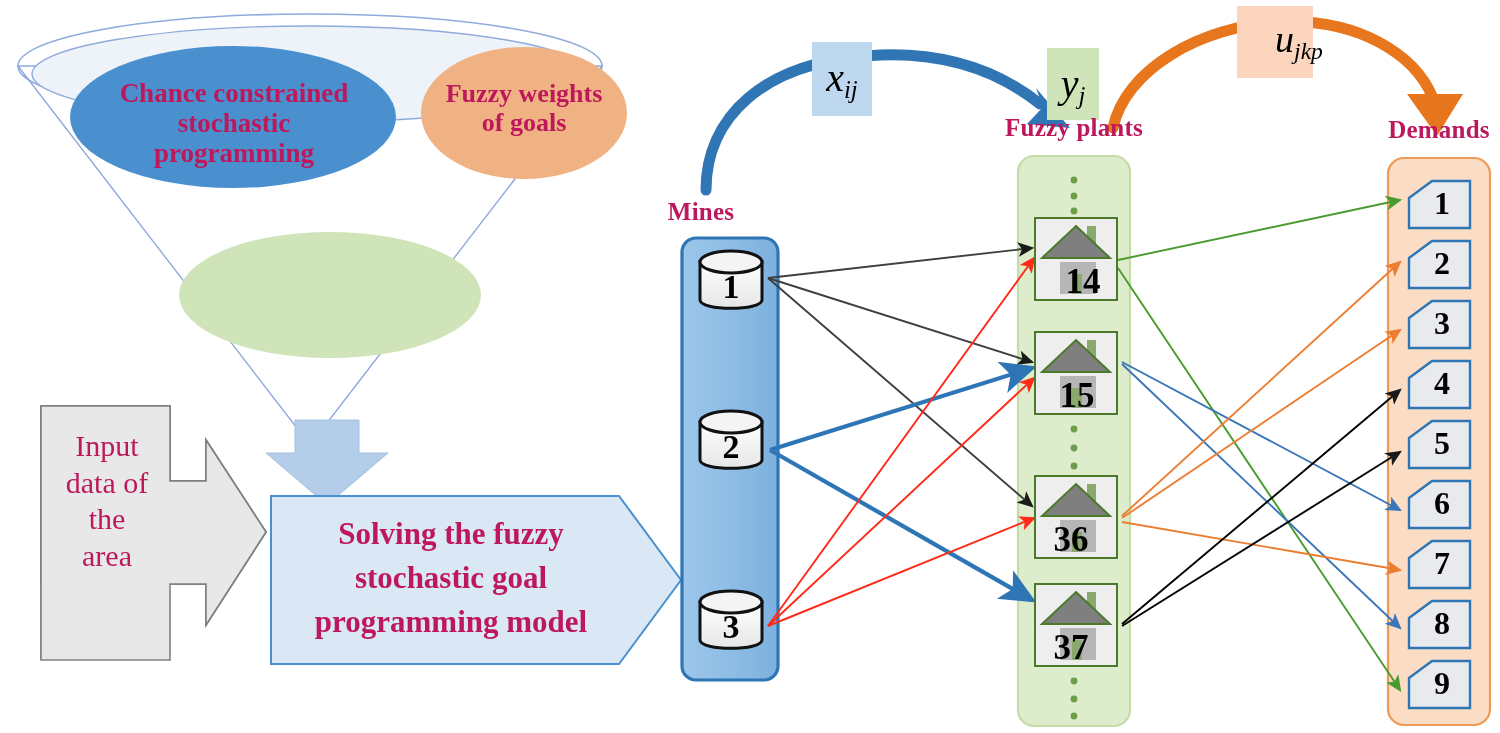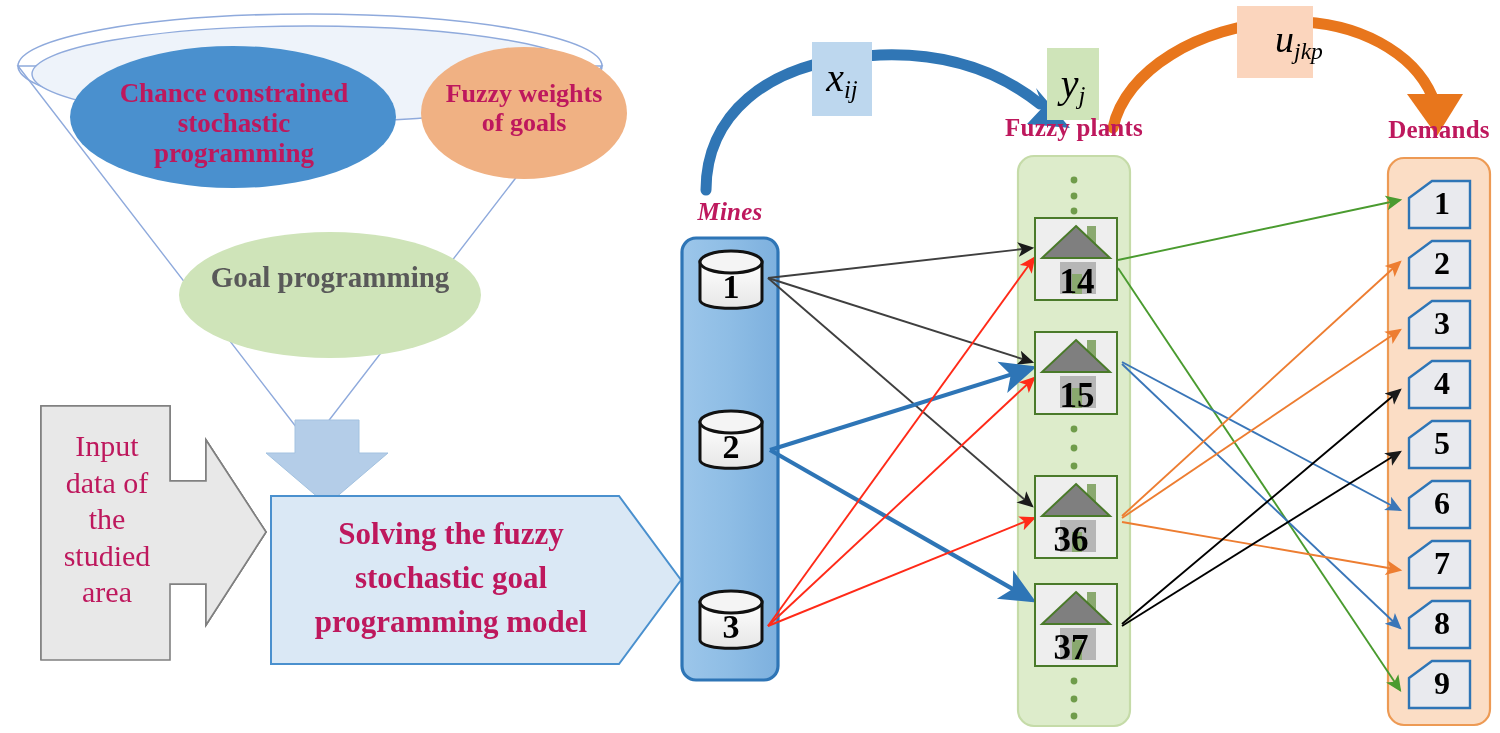--- a/index.html
+++ b/index.html
@@ -198,57 +198,53 @@
 </svg>
 
 <div class="txt bold" style="left:100px;top:78px;width:268px;font-size:27px;">
   <div>Chance constrained stochastic programming</div>
 </div>
 
 <div class="txt bold" style="left:444px;top:79px;width:160px;font-size:26px;">
   <div>Fuzzy weights of goals</div>
 </div>
 
-<div class="txt bold gray-txt" style="left:195px;top:261px;width:270px;font-size:29px;">
-  <div>Goal programming</div>
-</div>
 
 <div class="txt" style="left:44px;top:428px;width:126px;font-size:30px;line-height:1.22;">
   <div>Input</div>
   <div>data of</div>
   <div>the</div>
-  <div>studied</div>
   <div>area</div>
 </div>
 
 <div class="txt bold" style="left:281px;top:512px;width:340px;font-size:31px;line-height:1.42;">
   <div>Solving the fuzzy</div>
   <div>stochastic goal</div>
   <div>programming model</div>
 </div>
 
 <div class="txt varlbl" style="left:812px;top:56px;width:60px;font-size:40px;">
   <span>x</span><span class="sub">ij</span>
 </div>
 <div class="txt varlbl" style="left:1047px;top:62px;width:52px;font-size:40px;">
   <span>y</span><span class="sub">j</span>
 </div>
 <div class="txt varlbl" style="left:1237px;top:18px;width:76px;font-size:38px;margin-left:24px;">
   <span>u</span><span class="sub">jkp</span>
 </div>
 
-<div class="txt sec-title" style="left:660px;top:198px;width:140px;font-style:italic;">Mines</div>
+<div class="txt sec-title" style="left:631px;top:198px;width:140px;">Mines</div>
 <div class="txt sec-title" style="left:974px;top:114px;width:200px;">Fuzzy plants</div>
 <div class="txt sec-title" style="left:1366px;top:116px;width:146px;">Demands</div>
 
 <div class="txt num" style="left:700px;top:268px;width:62px;font-size:34px;">1</div>
 <div class="txt num" style="left:700px;top:428px;width:62px;font-size:34px;">2</div>
 <div class="txt num" style="left:700px;top:608px;width:62px;font-size:34px;">3</div>
 
-<div class="txt num" style="left:1036px;top:262px;width:82px;font-size:35px;">14</div>
+<div class="txt num" style="left:1036px;top:262px;width:94px;font-size:35px;">14</div>
 <div class="txt num" style="left:1036px;top:376px;width:82px;font-size:35px;">15</div>
 <div class="txt num" style="left:1030px;top:520px;width:82px;font-size:35px;">36</div>
 <div class="txt num" style="left:1030px;top:628px;width:82px;font-size:35px;">37</div>
 
 <div class="txt num" style="left:1414px;top:186px;width:56px;font-size:32px;">1</div>
 <div class="txt num" style="left:1414px;top:246px;width:56px;font-size:32px;">2</div>
 <div class="txt num" style="left:1414px;top:306px;width:56px;font-size:32px;">3</div>
 <div class="txt num" style="left:1414px;top:366px;width:56px;font-size:32px;">4</div>
 <div class="txt num" style="left:1414px;top:426px;width:56px;font-size:32px;">5</div>
 <div class="txt num" style="left:1414px;top:486px;width:56px;font-size:32px;">6</div>

